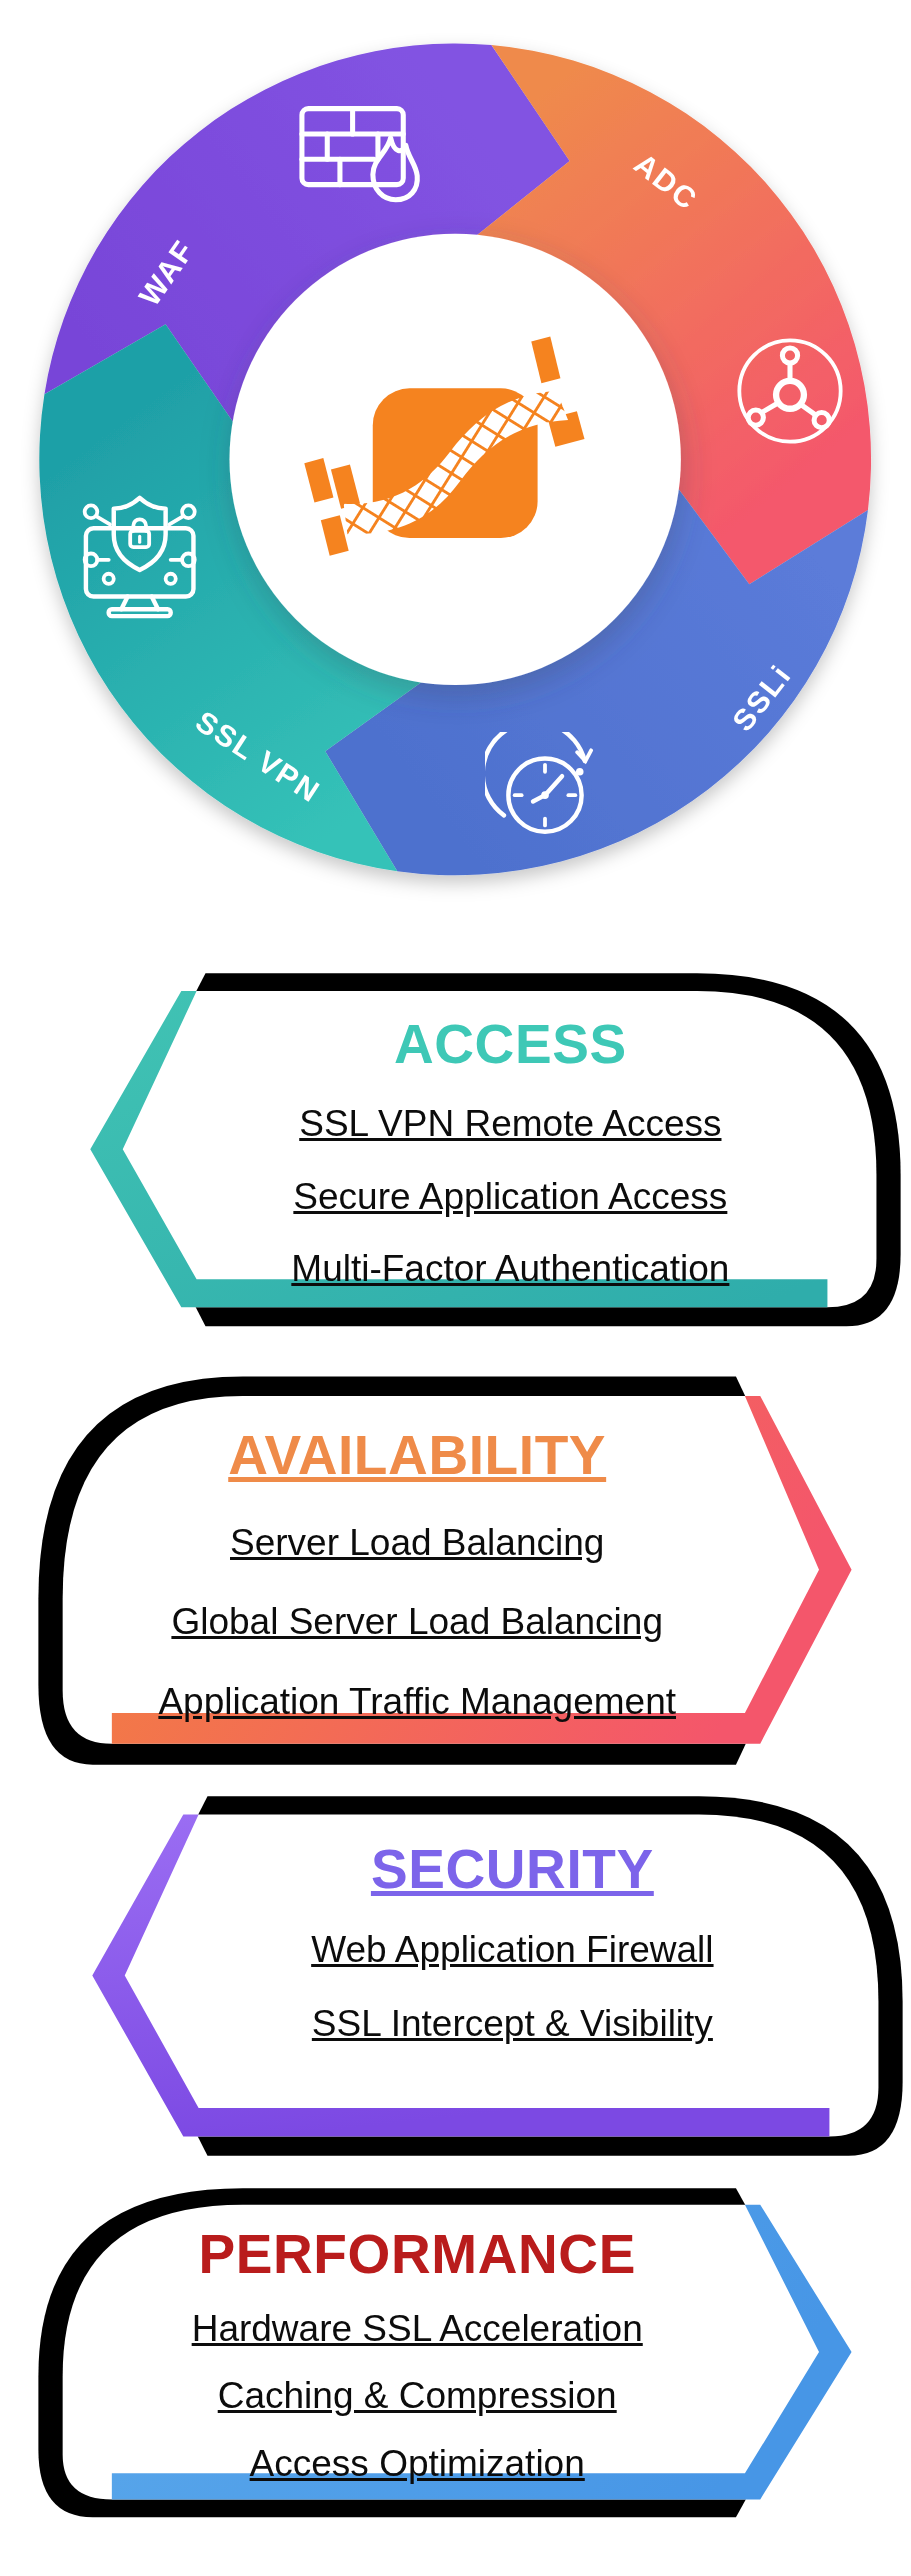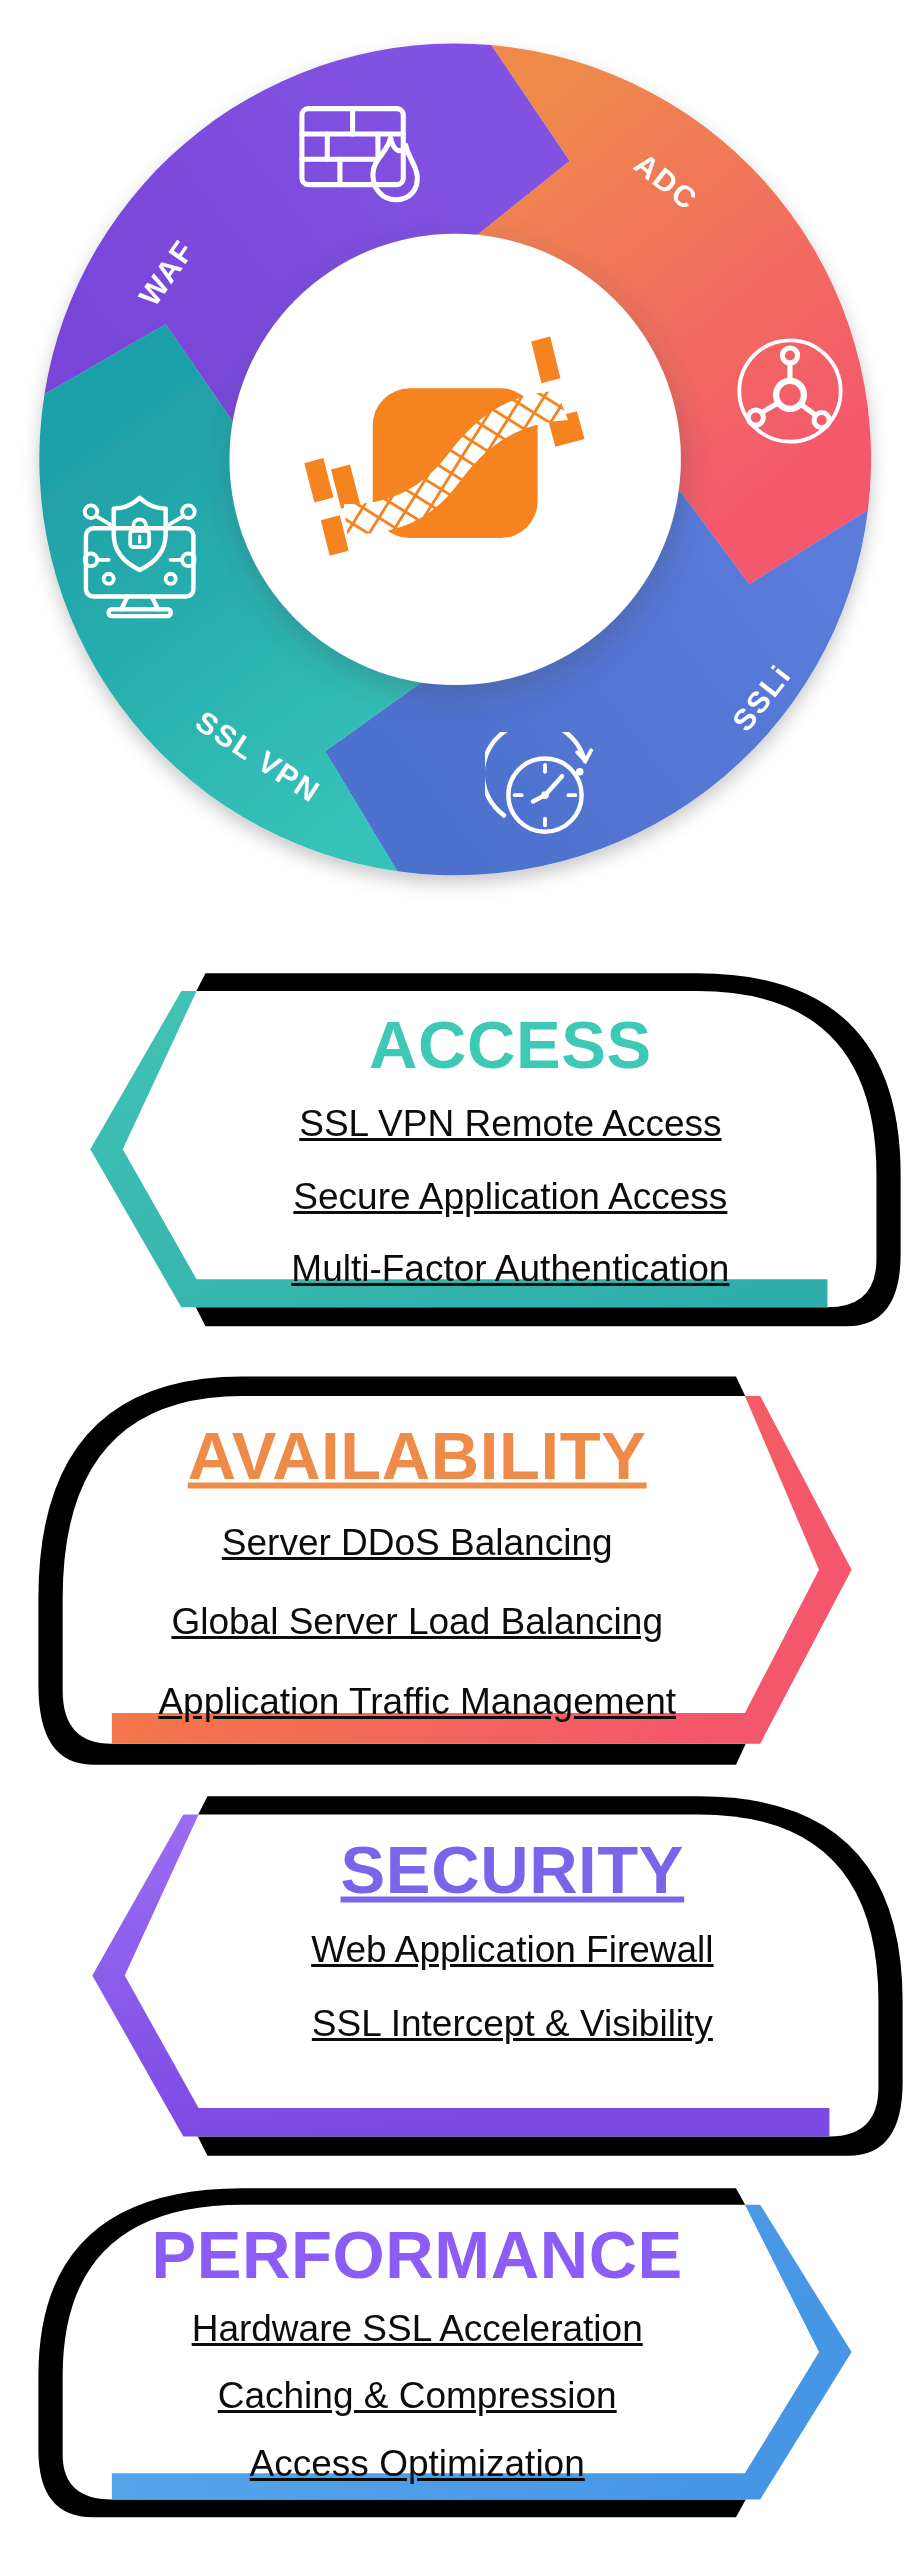--- a/index.html
+++ b/index.html
@@ -25,21 +25,21 @@
 
   
   .banner{position:absolute;}
   .banner svg{position:absolute;left:0;top:0;width:100%;height:100%;}
   .banner .face{fill:#fff;}
   .banner .shadow{fill:#000;}
   .banner-text{position:absolute;inset:0;text-align:center;}
   .banner.left  .banner-text{left:9%;right:2%;}
   .banner.right .banner-text{left:3%;right:13%;}
   .banner-text h2{position:absolute;top:19%;left:0;width:100%;margin:0;
-                  transform:translateY(-50%);font-size:67px;font-weight:bold;letter-spacing:0.6px;}
+                  transform:translateY(-50%);font-size:55px;font-weight:bold;letter-spacing:0.6px;}
   .banner-text p{position:absolute;left:0;width:100%;margin:0;color:#0c0c0c;
                  transform:translateY(-50%);font-size:37px;font-weight:400;text-decoration:underline;}
   .banner-text p.i0{top:40%;} .banner-text p.i1{top:59%;} .banner-text p.i2{top:78%;}
 
   #banner-access     {left:54px; top:972px;width:853px;height:381px;}
   #banner-availability{left:32px;top:1375px;width:856px;height:419px;}
   #banner-security   {left:56px; top:1795px;width:853px;height:388px;}
   #banner-performance{left:32px; top:2187px;width:856px;height:355px;}
 </style>
 </head>
@@ -188,21 +188,21 @@
         <stop offset="0" stop-color="#F2813F"></stop>
             <stop offset="1" stop-color="#F4566B"></stop>
           </linearGradient>
         </defs>
       <path class="shadow" d="M1102 2 H330 Q10 2 10 320 V444 Q10 558 95 558 H1102 L1245 279 Z"></path>
       <path class="face" d="M1140 30 H330 Q48 30 48 320 V452 Q48 528 125 528 H1140 L1283 279 Z"></path>
       <path class="band" fill="url(#bg1)" d="M1140 30 L1283 279 L1140 528 H125 V484 H1116 L1232 279 L1116 30 Z"></path>
     </svg>
     <div class="banner-text">
       <h2 style="color: rgb(239, 139, 73); text-decoration: underline;">AVAILABILITY</h2>
-      <p class="i0">Server DDoS Balancing</p>
+      <p class="i0">Server Load Balancing</p>
       <p class="i1">Global Server Load Balancing</p>
       <p class="i2">Application Traffic Management</p>
     </div>
   </section>
 
   <section class="banner left" id="banner-security">
     <svg viewBox="0 0 1340 600" preserveAspectRatio="none">
       <defs>
           <linearGradient id="bg2" x1="0" y1="0" x2="0.25" y2="1">
         <stop offset="0" stop-color="#9B6EF3"></stop>
@@ -226,21 +226,21 @@
           <linearGradient id="bg3" x1="0" y1="0" x2="1" y2="0.25">
         <stop offset="0" stop-color="#5AA8EB"></stop>
             <stop offset="1" stop-color="#4796E6"></stop>
           </linearGradient>
         </defs>
       <path class="shadow" d="M1102 2 H330 Q10 2 10 320 V444 Q10 558 95 558 H1102 L1245 279 Z"></path>
       <path class="face" d="M1140 30 H330 Q48 30 48 320 V452 Q48 528 125 528 H1140 L1283 279 Z"></path>
       <path class="band" fill="url(#bg3)" d="M1140 30 L1283 279 L1140 528 H125 V484 H1116 L1232 279 L1116 30 Z"></path>
     </svg>
     <div class="banner-text">
-      <h2 style="color: #8b5cf6;">PERFORMANCE</h2>
+      <h2 style="color: #b91c1c;">PERFORMANCE</h2>
       <p class="i0">Hardware SSL Acceleration</p>
       <p class="i1">Caching &amp; Compression</p>
       <p class="i2">Access Optimization</p>
     </div>
   </section>
 
 </div>
 
 
 </body></html>

